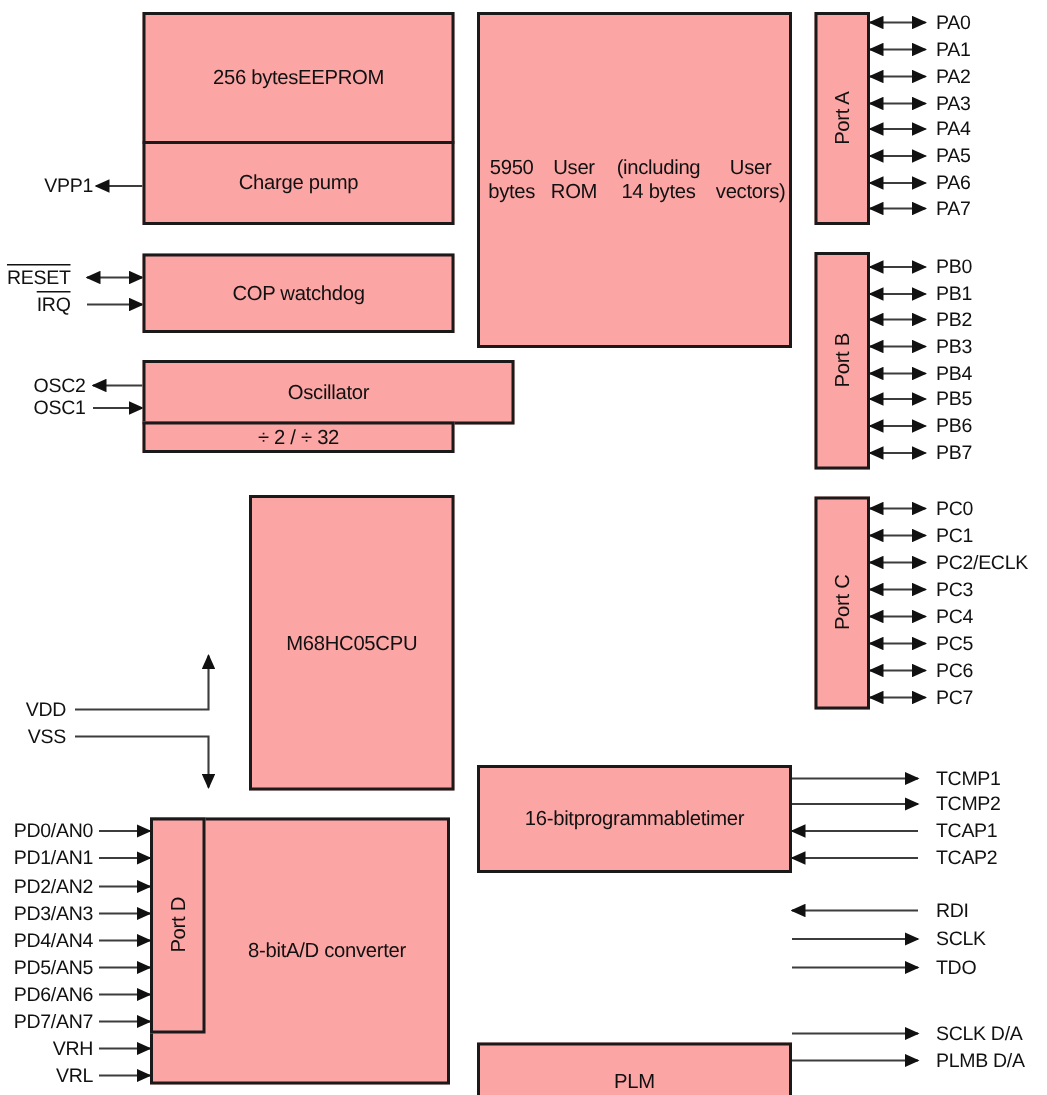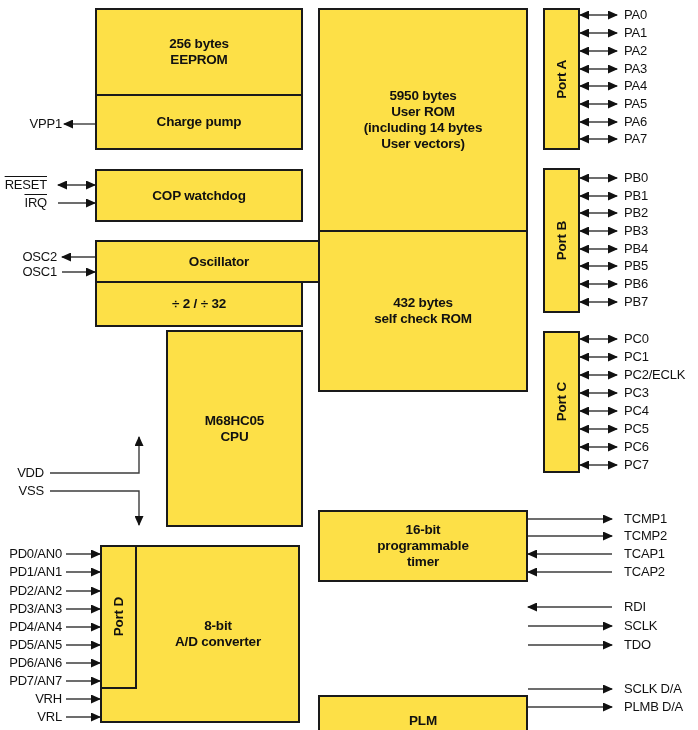--- a/index.html
+++ b/index.html
@@ -3,23 +3,23 @@
 <meta charset="utf-8">
 <style>
   html,body{margin:0;padding:0;background:#ffffff;}
   #canvas{
     position:relative;width:698px;height:730px;background:#ffffff;
     font-family:"Liberation Sans","DejaVu Sans",sans-serif;color:#111111;
     overflow:hidden;
   }
   #wires{position:absolute;left:0;top:0;width:698px;height:730px;}
   .box{
-    position:absolute;box-sizing:border-box;border:2px solid #1a1a1a;background:#fde047;
-    display:flex;flex-direction:column;align-items:center;justify-content:center;
-    font-size:13.5px;line-height:16px;text-align:center;letter-spacing:-0.2px;font-weight:bold;
+    position:absolute;box-sizing:border-box;border:2px solid #1a1a1a;background:#fca5a5;
+    display:flex;flex-direction:row;align-items:center;justify-content:center;
+    font-size:13.5px;line-height:16px;text-align:center;letter-spacing:-0.2px;
   }
   .vtext{writing-mode:vertical-rl;transform:rotate(180deg);font-size:13.5px;letter-spacing:-0.2px;}
   .llabel{
     position:absolute;width:70px;text-align:right;font-size:13px;line-height:16px;
     letter-spacing:-0.2px;white-space:nowrap;
   }
   .rlabel{
     position:absolute;left:624px;text-align:left;font-size:13px;line-height:16px;
     letter-spacing:-0.2px;white-space:nowrap;
   }
@@ -102,44 +102,40 @@
   </div>
   <div class="box" style="left:95px;top:169px;width:208px;height:53px">
     <div>COP watchdog</div>
   </div>
   <div class="box" style="left:95px;top:94px;width:208px;height:56px">
     <div>Charge pump</div>
   </div>
   <div class="box" style="left:95px;top:240px;width:248px;height:43px">
     <div>Oscillator</div>
   </div>
-  <div class="box" style="left:95px;top:281px;width:208px;height:46px">
+  <div class="box" style="left:95px;top:281px;width:208px;height:21px">
     <div>÷ 2 / ÷ 32</div>
   </div>
   <div class="box" style="left:166px;top:330px;width:137px;height:197px">
     <div>M68HC05</div>
     <div>CPU</div>
   </div>
   <div class="box" style="left:100px;top:545px;width:200px;height:178px;padding-left:36px">
     <div>8-bit</div>
     <div>A/D converter</div>
   </div>
   <div class="box" style="left:100px;top:545px;width:37px;height:144px">
     <span class="vtext">Port D</span>
   </div>
 
   <div class="box" style="left:318px;top:8px;width:210px;height:224px">
     <div>5950 bytes</div>
     <div>User ROM</div>
     <div>(including 14 bytes</div>
     <div>User vectors)</div>
-  </div>
-  <div class="box" style="left:318px;top:230px;width:210px;height:162px">
-    <div>432 bytes</div>
-    <div>self check ROM</div>
   </div>
   <div class="box" style="left:318px;top:510px;width:210px;height:72px">
     <div>16-bit</div>
     <div>programmable</div>
     <div>timer</div>
   </div>
   <div class="box" style="left:318px;top:695px;width:210px;height:52px">
     <div>PLM</div>
   </div>
 

